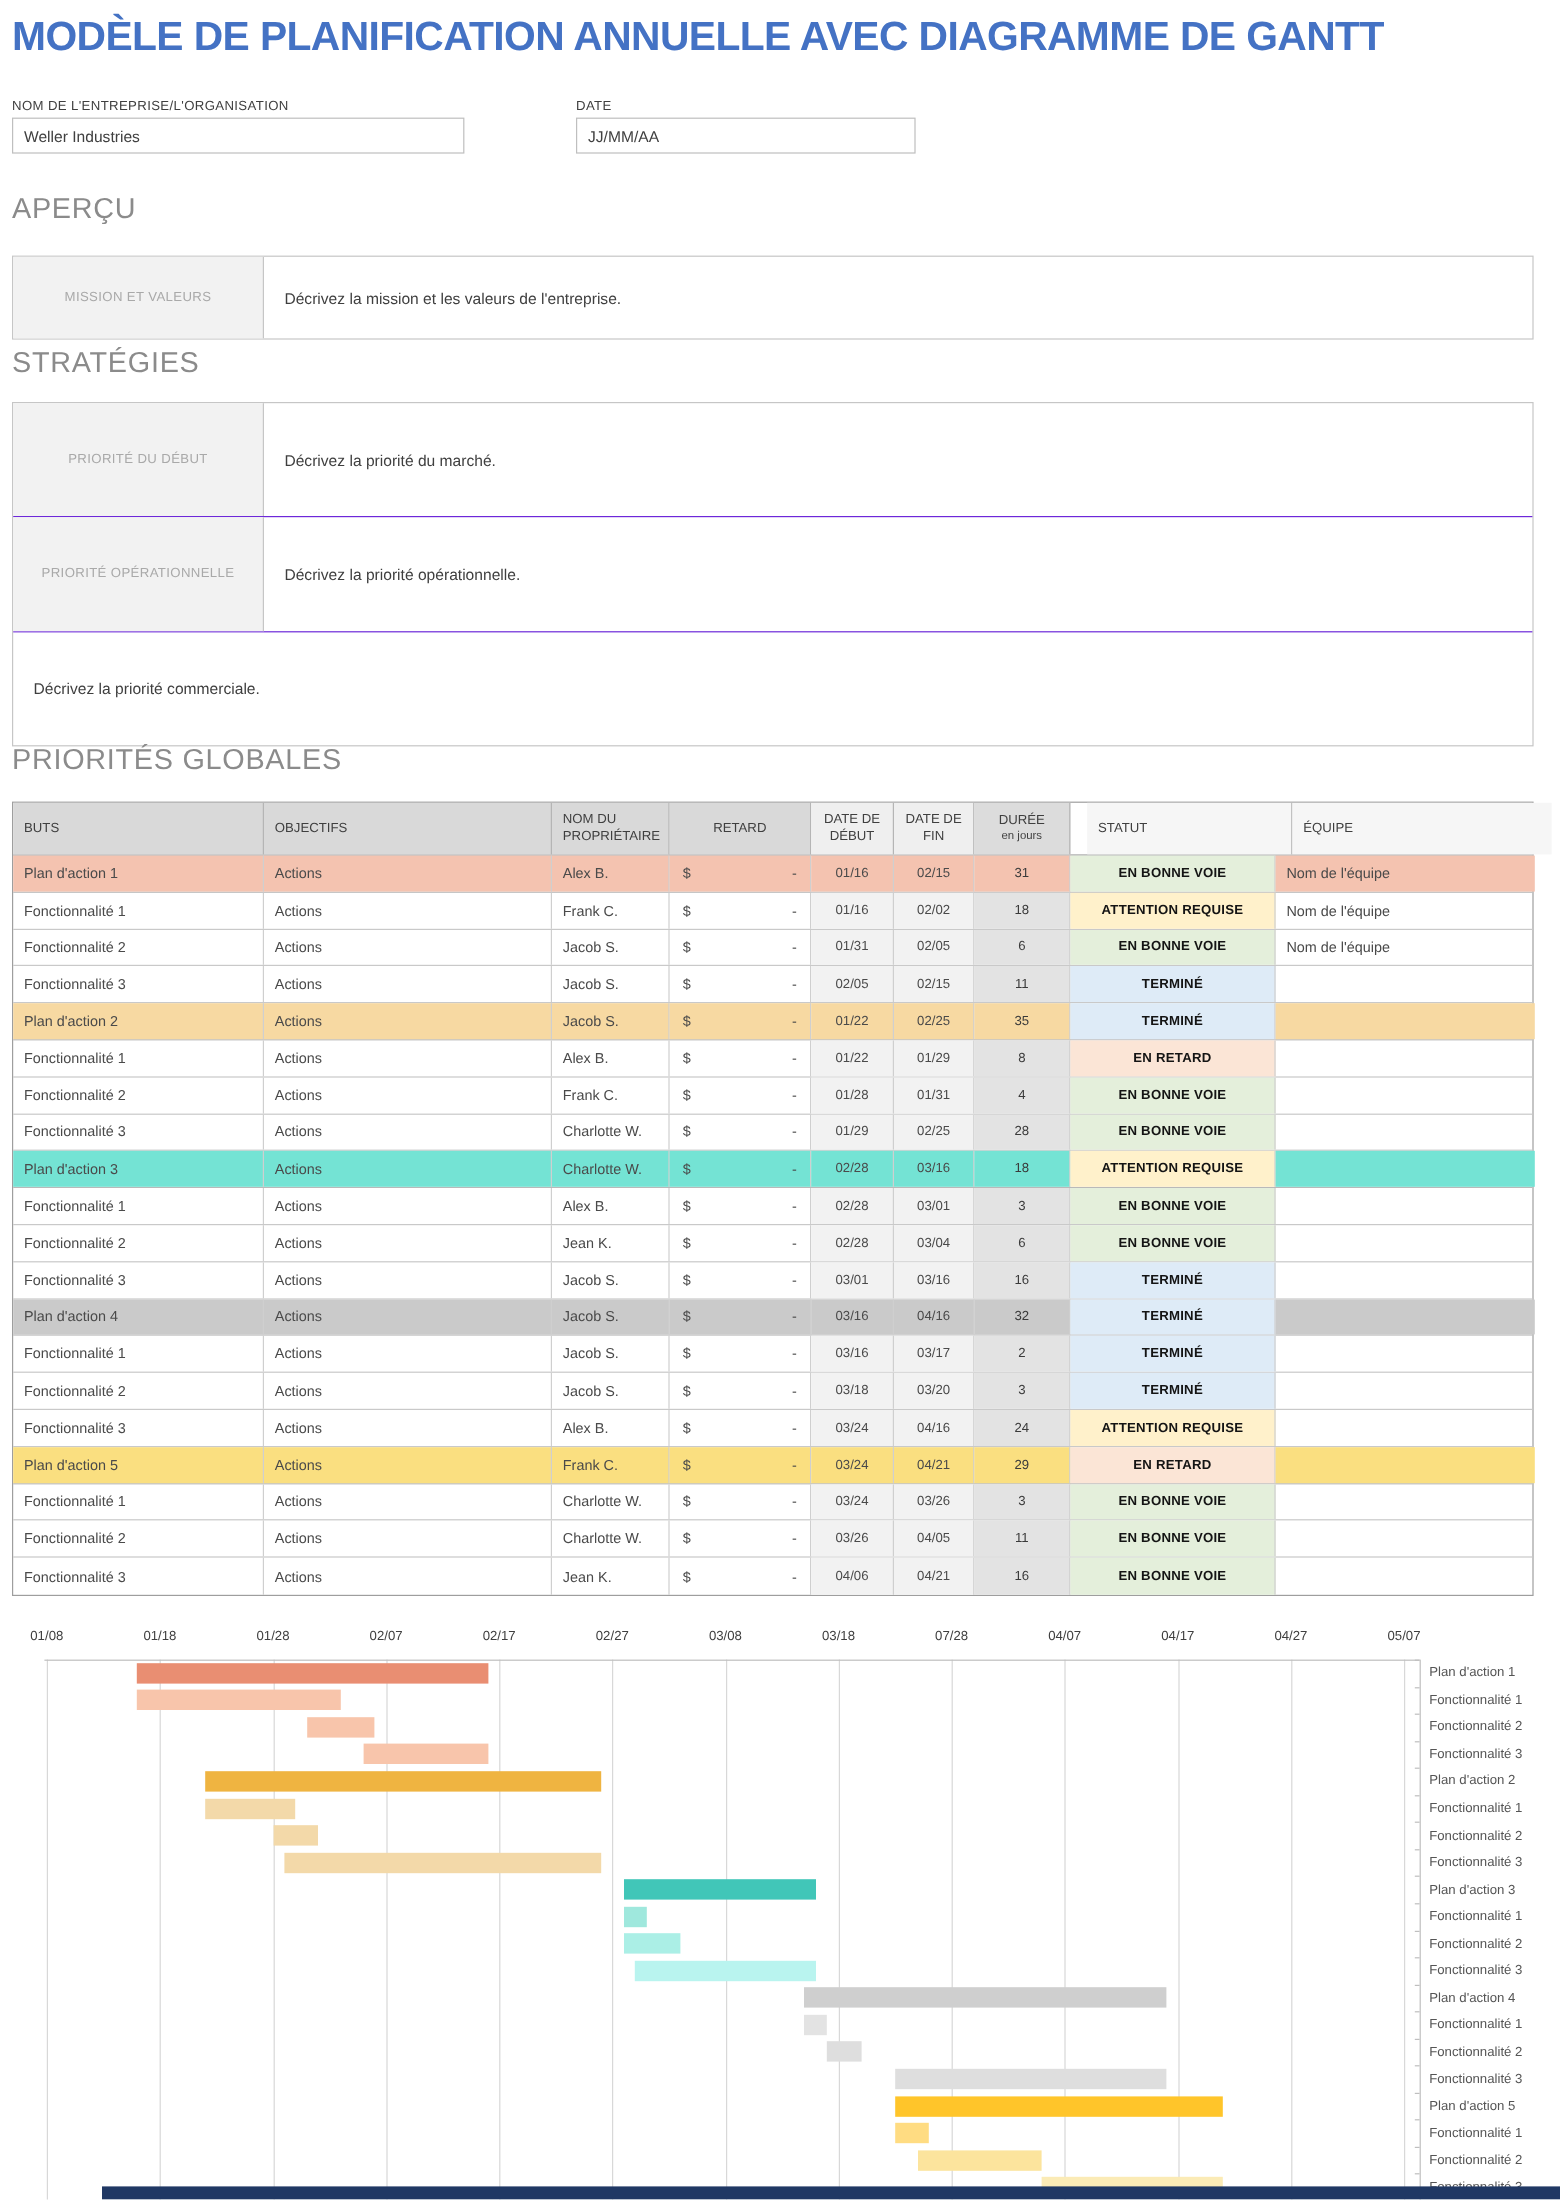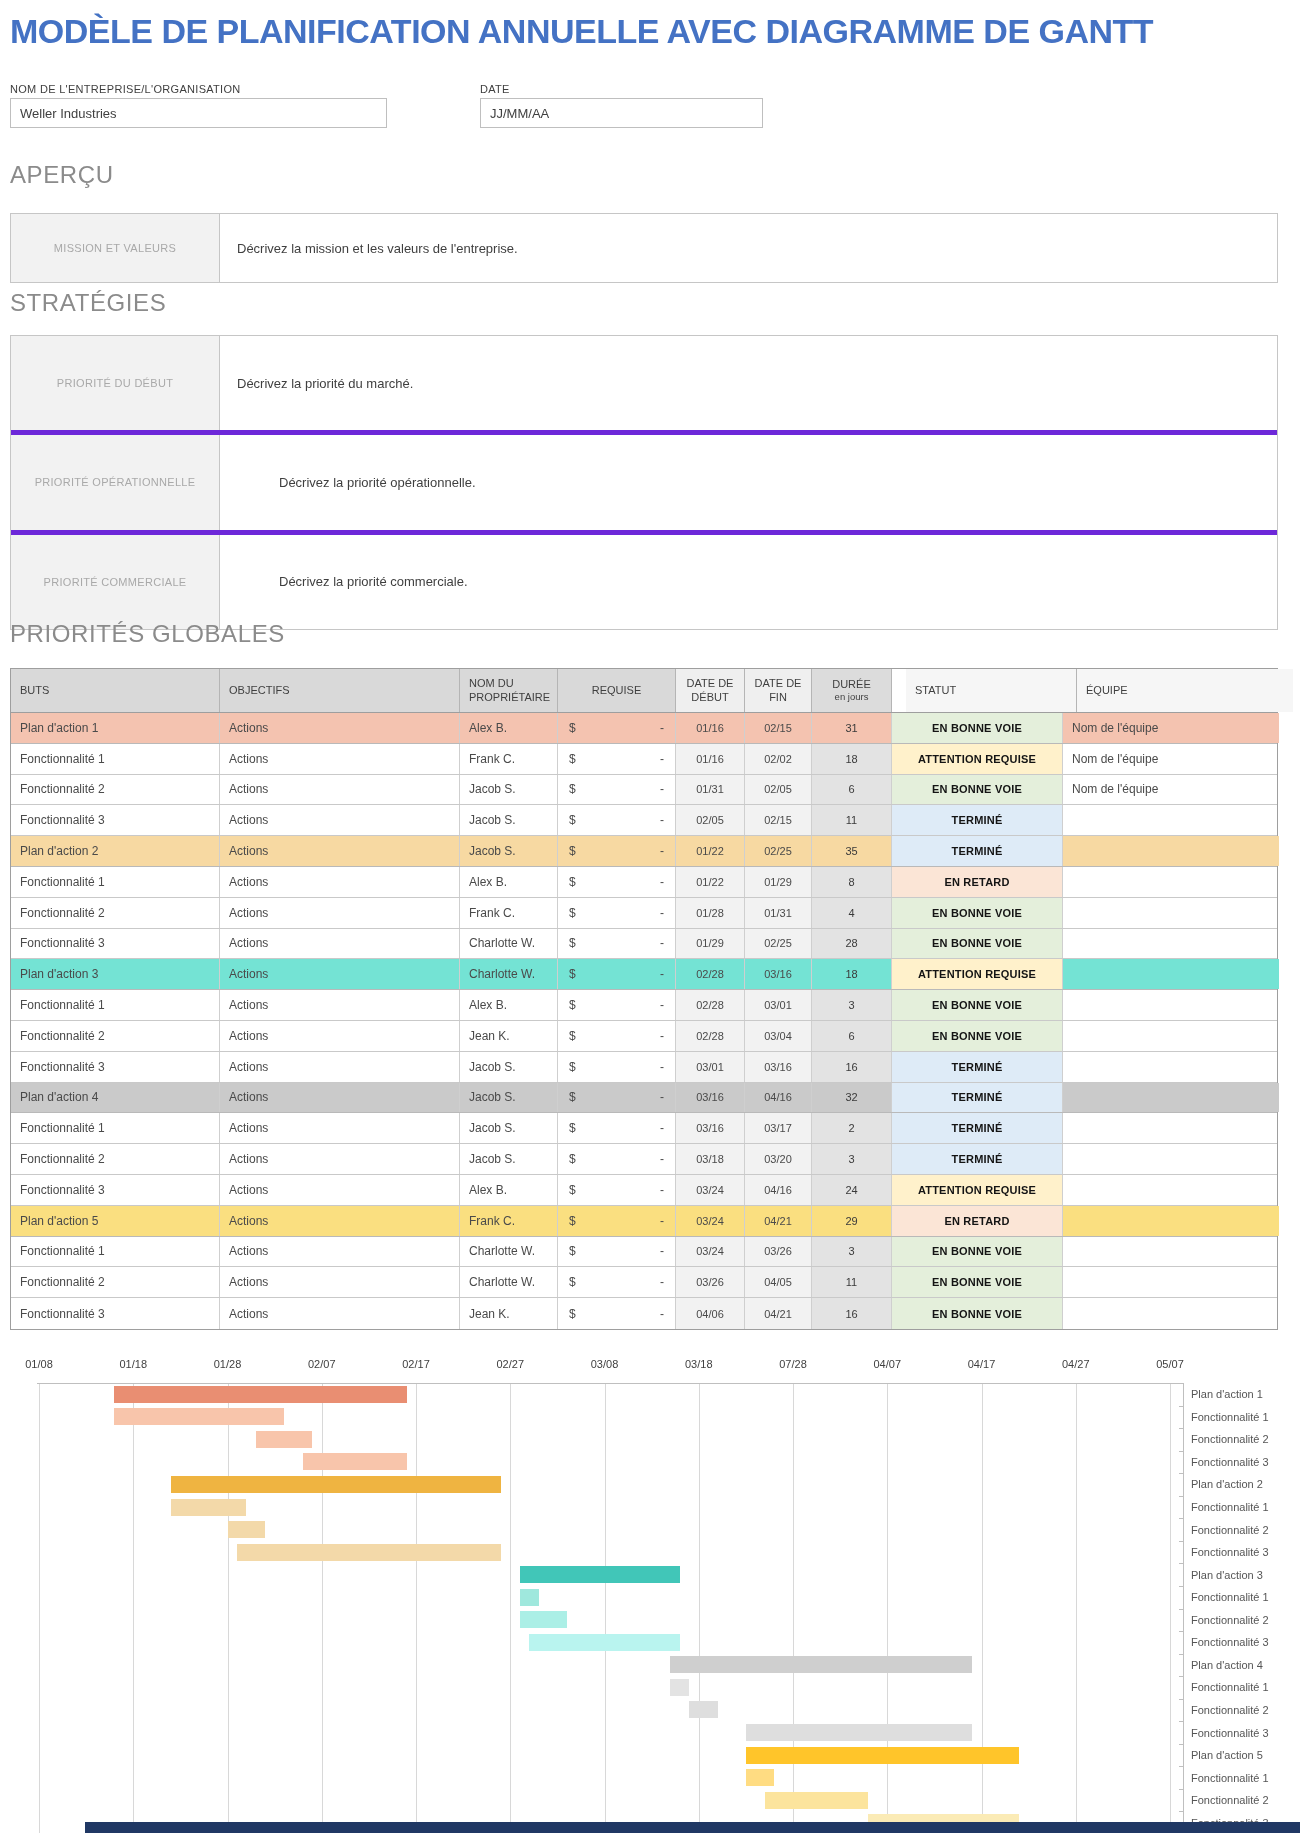--- a/index.html
+++ b/index.html
@@ -30,21 +30,21 @@
   #apercu-heading{top:161px;}
   #strategies-heading{top:289px;}
   #priorities-heading{top:620px;}
   
   .info-table{
     position:absolute;left:10px;width:1268px;border:1px solid #C6C6C6;box-sizing:border-box;background:#fff;margin-top:10px;
   }
   #apercu-table{top:203px;}
   #strategies-table{top:325px;}
   .irow{display:flex;}
-  .irow + .irow{border-top:5px solid #6d28d9;gap:42px;}
+  .irow + .irow{border-top:1px solid #6d28d9;}
   .ilabel{
     width:209px;flex:0 0 209px;background:#F2F2F2;border-right:1px solid #C6C6C6;
     color:#A9A9A9;font-size:11px;letter-spacing:.3px;
     display:flex;align-items:center;justify-content:center;text-align:center;padding:0 14px;box-sizing:border-box;
   }
   .itext{
     flex:1;display:flex;align-items:center;padding:0 17px;font-size:13px;color:#3F3F3F;
   }
   
   #ptable{
@@ -101,39 +101,38 @@
 <div class="info-table" id="strategies-table">
     <div class="irow" style="height: 94.3px;">
       <div class="ilabel">PRIORITÉ DU DÉBUT</div>
       <div class="itext">Décrivez la priorité du marché.</div>
     </div>
     <div class="irow" style="height: 94.3px;">
       <div class="ilabel">PRIORITÉ OPÉRATIONNELLE</div>
       <div class="itext">Décrivez la priorité opérationnelle.</div>
     </div>
     <div class="irow" style="height: 94.3px;">
-      <div class="ilabel">PRIORITÉ COMMERCIALE</div>
       <div class="itext">Décrivez la priorité commerciale.</div>
     </div>
   </div>
 
 <h2 class="section" id="priorities-heading">PRIORITÉS GLOBALES</h2>
 <div id="ptable">
     <div class="phead">
       <div class="phcell" style="width: 209px; flex: 0 0 209px; background: rgb(217, 217, 217);">
         <div>BUTS</div>
       </div>
       <div class="phcell" style="width: 240px; flex: 0 0 240px; background: rgb(217, 217, 217);">
         <div>OBJECTIFS</div>
       </div>
       <div class="phcell" style="width: 98px; flex: 0 0 98px; background: rgb(217, 217, 217);">
         <div>NOM DU PROPRIÉTAIRE</div>
       </div>
       <div class="phcell center" style="width: 118px; flex: 0 0 118px; background: rgb(217, 217, 217);">
-        <div>REQUISE</div>
+        <div>RETARD</div>
       </div>
       <div class="phcell center" style="width: 69px; flex: 0 0 69px; background: rgb(239, 239, 239);">
         <div>DATE DE DÉBUT</div>
       </div>
       <div class="phcell center" style="width: 67px; flex: 0 0 67px; background: rgb(239, 239, 239);">
         <div>DATE DE FIN</div>
       </div>
       <div class="phcell center" style="width: 80px; flex: 0 0 80px; background: rgb(220, 220, 220);">
         <div>DURÉE</div>
         <div class="sub">en jours</div>

